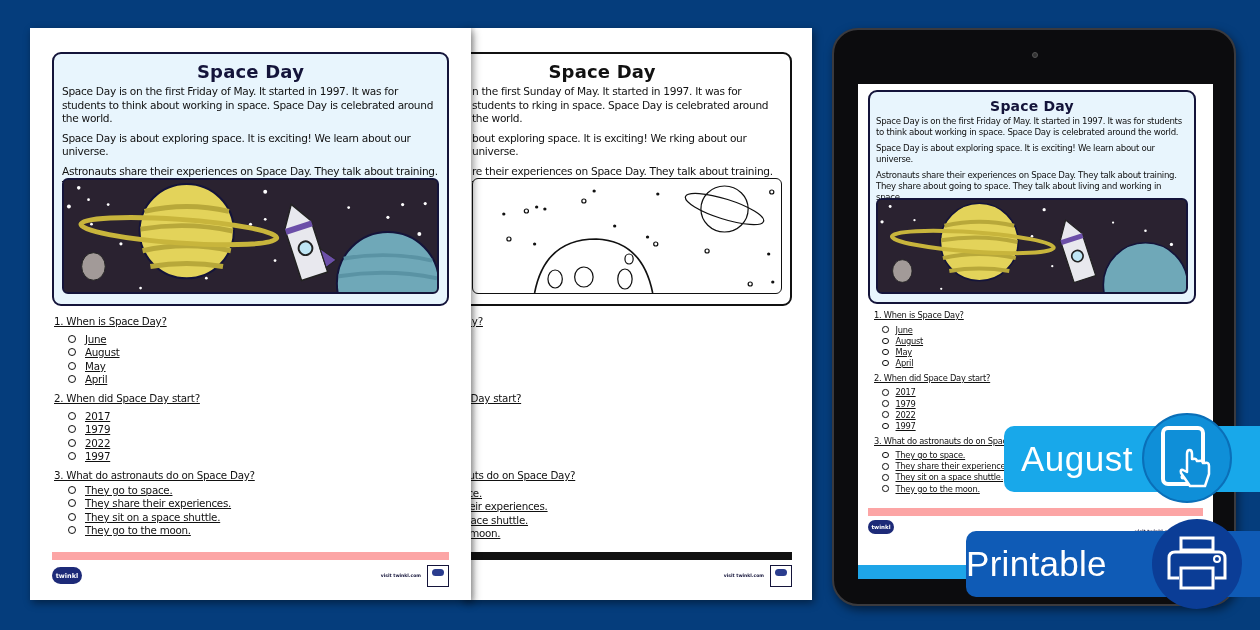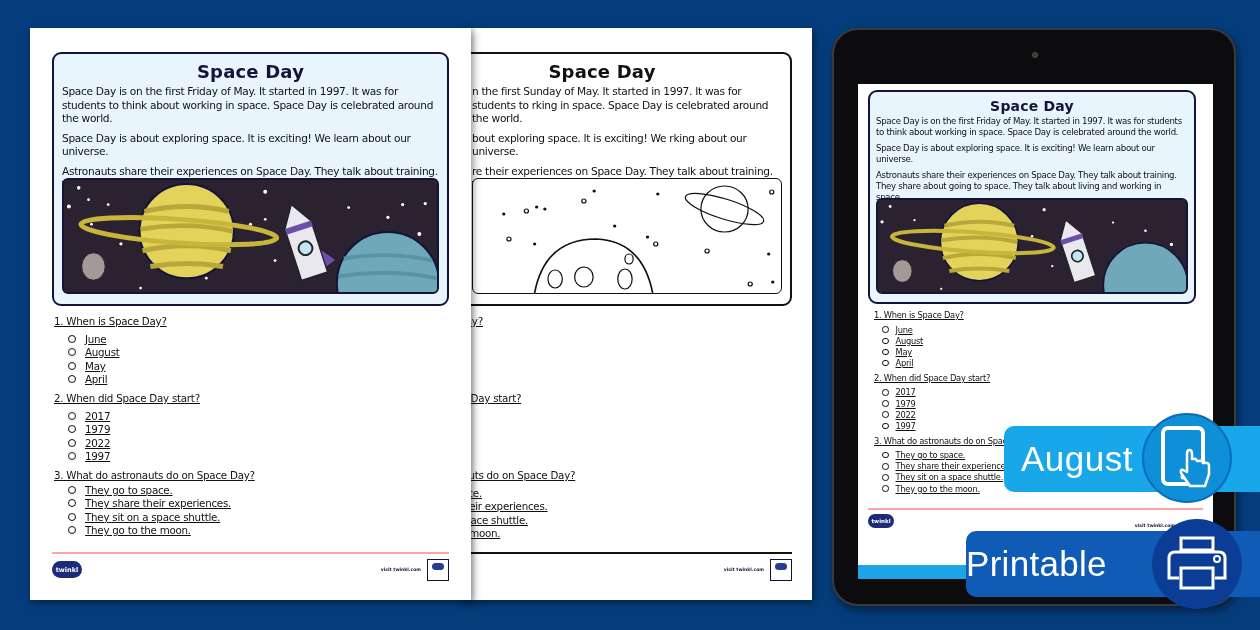--- a/index.html
+++ b/index.html
@@ -71,21 +71,21 @@
   .q-title { margin-bottom: 5px; }
   .opt { display: flex; align-items: center; margin-left: 14px; height: 13.5px; }
   .opt .radio {
     width: 8px; height: 8px; border: 1.3px solid #111; border-radius: 50%;
     margin-right: 9px; flex: none;
   }
   .page.back .questions { left: -12px; }
 
   .page-footer {
     position: absolute; left: 22px; right: 22px; top: 524px; height: 34px;
-    border-top: 2px solid #fca5a5;
+    border-top: 8px solid #fca5a5;
   }
   .page.back .page-footer { left: 0; right: 20px; border-color: #111; }
   .twinkl-logo {
     position: absolute; left: 0; top: 7px; width: 30px; height: 17px;
     background: #1d2a78; border-radius: 9px;
     color: #fff; font-size: 6.5px; font-weight: bold;
     display: flex; align-items: center; justify-content: center;
   }
   .footer-url {
     position: absolute; right: 28px; top: 13px; font-size: 4.5px; font-weight: bold; color: #14143a;

